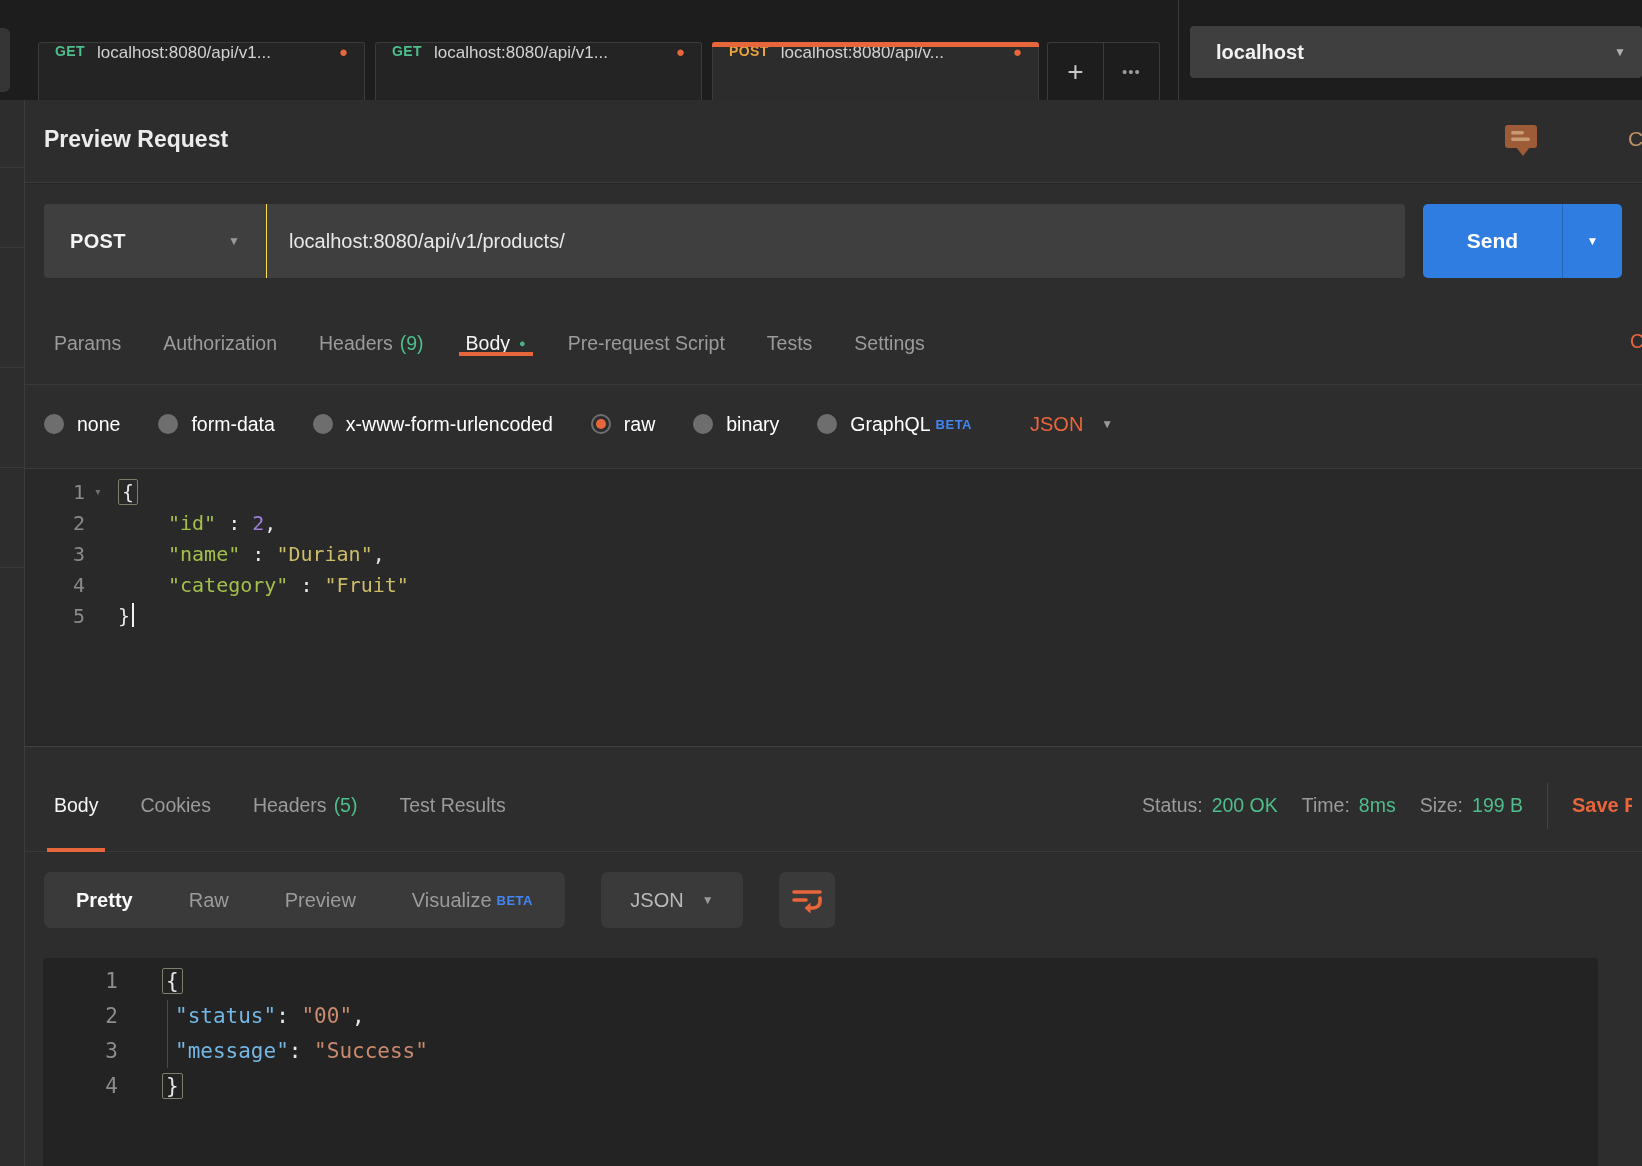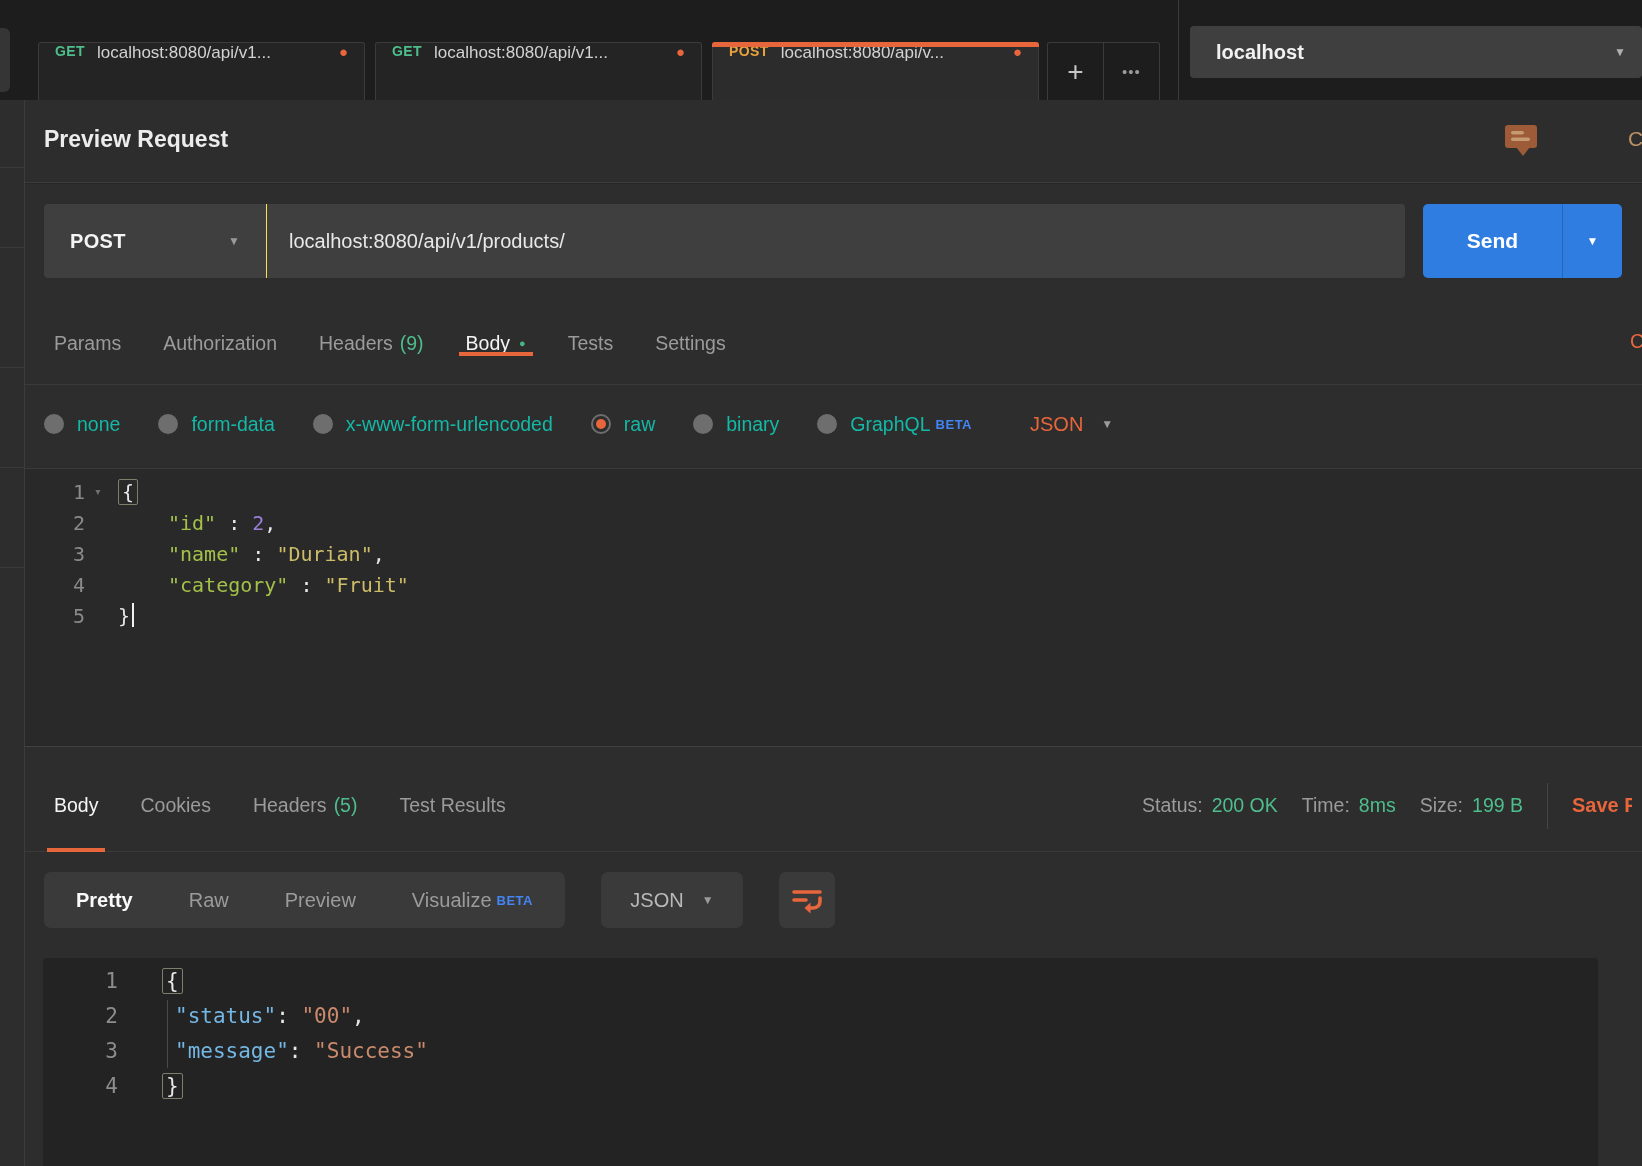--- a/index.html
+++ b/index.html
@@ -67,21 +67,21 @@
   .stab.active::after { content:""; position:absolute; left:14px; right:14px; bottom:-1px; height:4px; background:#e8663c; }
   .gdot { color:#49b583; font-size:11px; margin-left:9px; }
   .cookies-clip { position:absolute; left:1605px; top:28px; color:#e8663c; font-size:19.5px; white-space:nowrap; cursor:pointer; }
 
   
   .radio-row { position:absolute; left:44px; top:386px; height:76px; display:flex; align-items:center; gap:38px; }
   .bt-group { display:flex; align-items:center; cursor:pointer; }
   .radio { width:20px; height:20px; border-radius:50%; background:#6e6e6e; margin-right:13px; flex:none; }
   .radio.sel { background:#2d2d2d; border:2px solid #6e6e6e; position:relative; }
   .radio.sel::after { content:""; position:absolute; inset:3px; border-radius:50%; background:#e8663c; }
-  .bt-label { color:#14b8a6; font-size:19.5px; }
+  .bt-label { color:#ffffff; font-size:19.5px; }
   .beta { color:#4285f4; font-size:13px; font-weight:700; letter-spacing:.5px; vertical-align:super; margin-left:5px; }
   .lang-select { margin-left:20px; display:flex; align-items:center; gap:18px; cursor:pointer; }
   .lang { color:#e8663c; font-size:20px; }
   .sm-caret { color:#9a9a9a; font-size:12px; }
 
   
   .req-editor { position:absolute; left:25px; right:0; top:468px; height:277px; background:#292929;
           border-top:1px solid #3a3a3a; padding-top:7px; cursor:text; }
   .code-line { display:flex; align-items:center; height:31px; font-family:"DejaVu Sans Mono", monospace; font-size:20px; }
   .ln { width:60px; text-align:right; color:#8a8a8a; flex:none; }
@@ -202,20 +202,23 @@
         <span>Authorization</span>
       </div>
     <div class="stab">
       <span>Headers</span>
       <span class="count">(9)</span>
     </div>
     <div class="stab active">
       <span>Body</span>
       <span class="gdot">●</span>
     </div>
+    <div class="stab">
+        <span>Pre-request Script</span>
+      </div>
     <div class="stab">
         <span>Tests</span>
       </div>
     <div class="stab">
         <span>Settings</span>
       </div>
     <span class="cookies-clip">Cookies</span>
   </div>
 
   <div class="radio-row">

